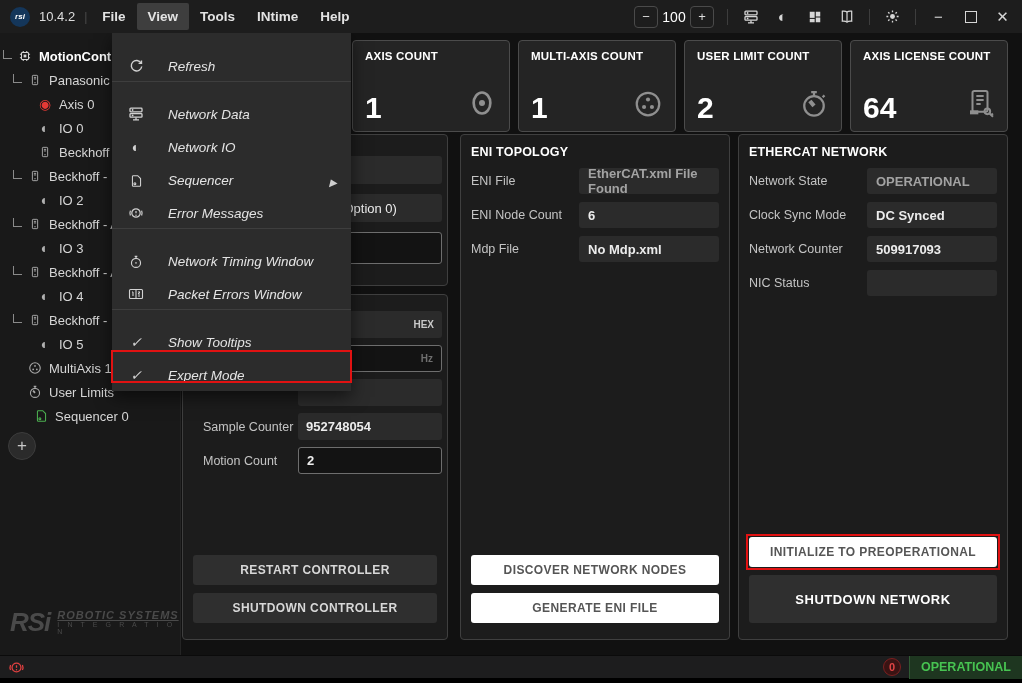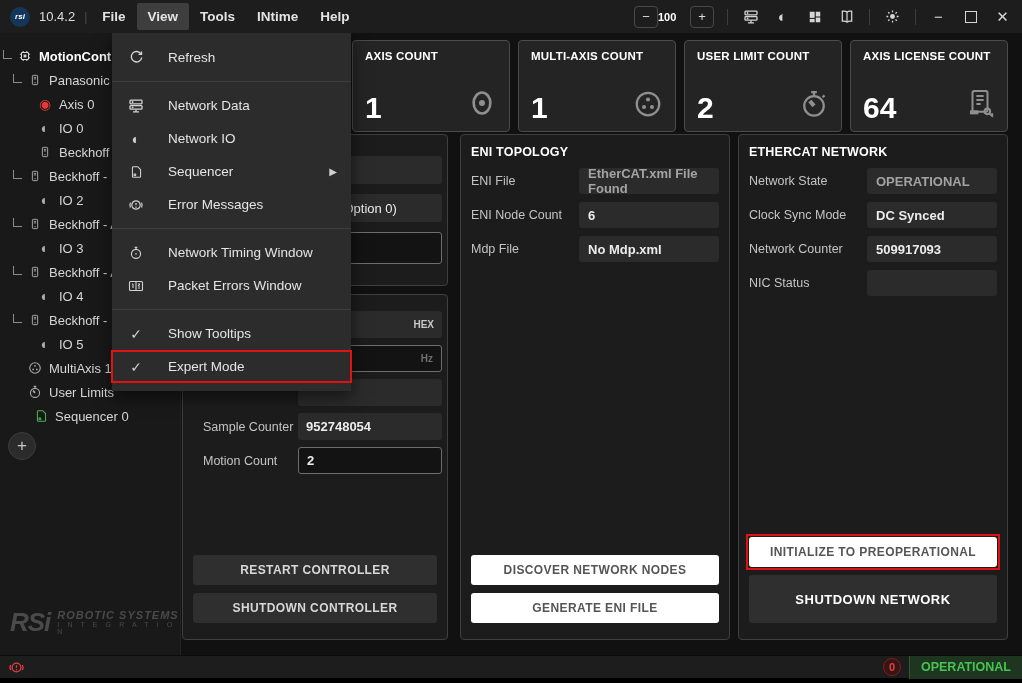--- a/index.html
+++ b/index.html
@@ -11,42 +11,42 @@
   .app-logo{width:20px;height:20px;border-radius:50%;background:#14365a;color:#fff;
             font-size:8px;font-weight:800;font-style:italic;display:flex;align-items:center;justify-content:center;}
   .version{margin:0 9px 0 9px;color:#ddd;font-size:13px;}
   .tb-sep{color:#4a4a4a;margin-right:4px;font-size:12px;}
   .menu-btn{padding:6px 11px;color:#e3e3e3;font-size:13.5px;font-weight:bold;border-radius:2px;cursor:default;}
   .menu-btn.active{background:#3e3e3e;}
   .tb-right{margin-left:auto;display:flex;align-items:center;gap:13px;}
   .zoom-group{display:flex;align-items:center;height:22px;border-radius:5px;}
   .zoom-btn{width:24px;height:22px;display:flex;align-items:center;justify-content:center;
             border:1px solid #4a4a4a;border-radius:4px;color:#ddd;font-size:13px;box-sizing:border-box;}
-  .zoom-val{width:32px;color:#fff;font-size:11px;font-weight:bold;}
+  .zoom-val{width:32px;text-align:center;color:#fff;font-size:14px;font-weight:normal;}
   .vsep{width:1px;height:16px;background:#3d3d3d;}
   .tb-icon{color:#d6d6d6;display:flex;width:19px;justify-content:center;align-items:center;font-size:15px;}
   .max-box{width:10px;height:10px;border:1.5px solid #d6d6d6;display:inline-block;}
   
   .main-bg{position:absolute;left:0;top:33px;right:0;height:622px;background:#111;}
   .sidebar{position:absolute;left:0;top:33px;width:181px;height:622px;background:#191919;
            border-right:1px solid #242424;box-sizing:border-box;z-index:10;}
   .tree{padding-top:11px;}
   .tree-row{display:flex;align-items:center;height:24px;color:#d6d6d6;font-size:13px;white-space:nowrap;overflow:hidden;}
   .p0{padding-left:3px;} .p1{padding-left:13px;} .p2{padding-left:37px;} .p1b{padding-left:27px;} .p2b{padding-left:33px;}
   .expander{width:8px;height:8px;border-left:1.5px solid #8a8a8a;border-bottom:1.5px solid #8a8a8a;
             margin:0 5px 4px 0;flex:0 0 8px;}
   .ticon{width:16px;margin-right:6px;display:flex;justify-content:center;align-items:center;color:#a8a8a8;flex:0 0 16px;}
   .ticon.red{color:#e53935;font-size:14px;} .ticon.glyph{font-size:14px;color:#b0b0b0;}
   .ticon.green{color:#4caf50;} .ticon.white{color:#d5d5d5;}
   .tree-row.root .tlabel{font-weight:bold;color:#fff;}
   .add-btn{position:absolute;left:8px;top:399px;width:28px;height:28px;border-radius:50%;background:#2b2b2b;
            border:1px solid #3c3c3c;color:#c8c8c8;font-size:17px;display:flex;align-items:center;justify-content:center;box-sizing:border-box;}
   .side-logo{position:absolute;bottom:20px;left:10px;display:flex;gap:7px;align-items:center;color:#4a4a4a;}
   .side-logo .rsi{font-size:26px;font-weight:800;font-style:italic;letter-spacing:-1px;line-height:22px;}
-  .side-logo .l1{font-size:11px;font-style:italic;font-weight:bold;letter-spacing:1px;}
+  .side-logo .l1{font-size:11px;font-style:italic;font-weight:bold;letter-spacing:1px;text-decoration:underline;}
   .side-logo .l2{font-size:7px;letter-spacing:3.1px;}
   
   .cards{position:absolute;left:352px;top:40px;width:656px;height:92px;display:flex;gap:8px;z-index:5;}
   .card{flex:1;background:#242424;border:1px solid #4b4b4b;border-radius:4px;position:relative;
         padding:9px 12px;color:#fff;box-sizing:border-box;}
   .card-label{font-size:11.5px;font-weight:bold;letter-spacing:.2px;}
   .card-value{position:absolute;left:12px;bottom:6px;font-size:30px;font-weight:bold;}
   .card-icon{position:absolute;right:12px;bottom:12px;color:#8f8f8f;display:flex;}
   
   .panel{position:absolute;background:#1c1c1c;border:1px solid #3f3f3f;border-radius:4px;box-sizing:border-box;z-index:5;}
@@ -74,21 +74,21 @@
   .crow{display:flex;align-items:center;padding:0 5px 0 20px;margin-bottom:7px;height:27px;}
   .clabel{flex:1;color:#c4c4c4;font-size:12.5px;}
   .cfield{width:144px;height:27px;background:#2b2b2b;border-radius:3px;display:flex;align-items:center;
           padding:0 8px;font-size:13px;color:#ececec;font-weight:600;box-sizing:border-box;}
   .cfield.bordered{background:#131313;border:1px solid #6e6e6e;}
   .cfield .sfx{margin-left:auto;font-size:10px;font-weight:bold;color:#c9c9c9;}
   .cfield .sfx.dim{color:#6f6f6f;}
   
   .dropdown{position:absolute;left:112px;top:33px;width:239px;background:#2c2c2c;padding:8px 0;
             box-shadow:0 6px 16px rgba(0,0,0,.55);z-index:50;}
-  .mi{height:33px;display:flex;align-items:center;padding:0 14px;color:#e4e4e4;font-size:13.5px;position:relative;}
+  .mi{height:33px;display:flex;align-items:flex-end;padding:0 14px;color:#e4e4e4;font-size:13.5px;position:relative;font-style:italic;}
   .micon{width:20px;margin-right:22px;display:flex;justify-content:center;align-items:center;color:#d2d2d2;flex:0 0 20px;font-size:14px;}
   .mi .arrow{margin-left:auto;font-size:10px;color:#cfcfcf;}
   .msep{height:1px;background:#3e3e3e;margin:7px 0;}
   .mi .anno{left:-1px;right:-1px;top:0;bottom:0;}
   
   .statusbar{position:absolute;left:0;right:0;top:655px;height:23px;background:#1d1d1e;border-top:1px solid #0b0b0b;
              display:flex;align-items:center;padding:0 0 0 8px;z-index:40;box-sizing:border-box;}
   .alarm{color:#e04040;display:flex;}
   .err-badge{margin-left:auto;width:18px;height:18px;border-radius:50%;background:#3a1313;color:#e04545;
              font-size:11px;font-weight:bold;display:flex;align-items:center;justify-content:center;

